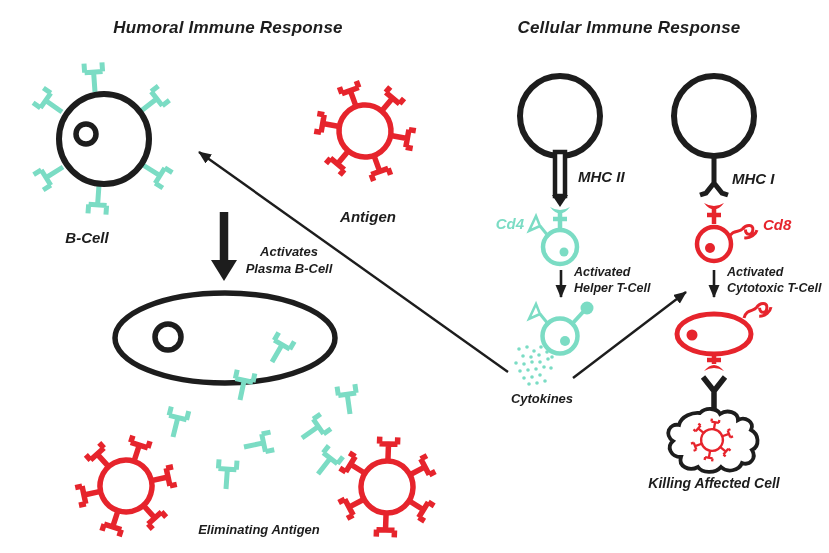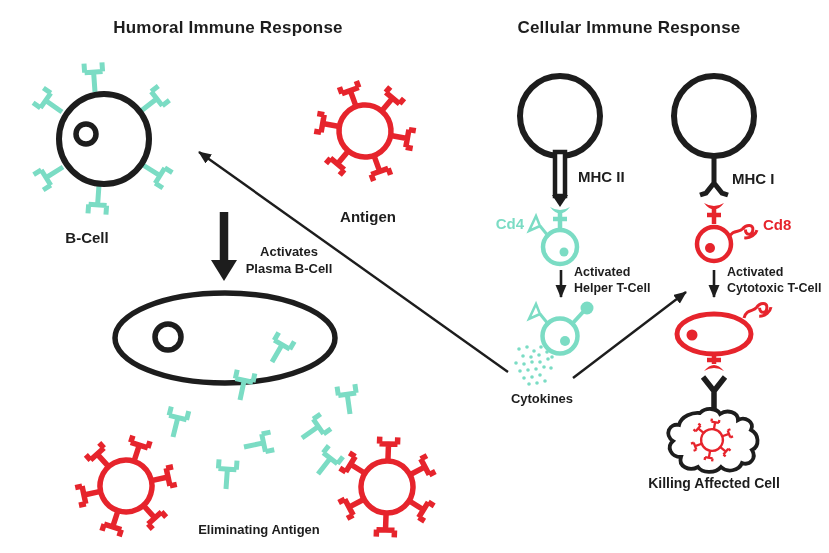--- a/index.html
+++ b/index.html
@@ -1,16 +1,16 @@
 <!DOCTYPE html>
 <html style="--teal: #7BDCC4; --red: #E6242C; --ink: #1D1D1D; --background: #FFFFFF;"><head>
 <meta charset="utf-8">
 <style>
   html,body{margin:0;padding:0;background:#fff;}
-  #stage{position:relative;width:829px;height:553px;background:var(--background,#fff);overflow:hidden;}
+  #stage{position:relative;width:829px;height:553px;background:var(--background,#fff);overflow:hidden;font-style:italic;}
   svg{display:block;}
   .lbl{font-family:"Liberation Sans","DejaVu Sans",sans-serif;font-weight:bold;fill:var(--ink);}
   .t17{font-size:17px;letter-spacing:.2px;}
   .t15{font-size:15px;}
   .t14{font-size:14px;}
   .t13{font-size:13px;}
   .t12{font-size:12.5px;}
   .teal{color:var(--teal);}
   .red{color:var(--red);}
   .teal-text{fill:var(--teal);}

